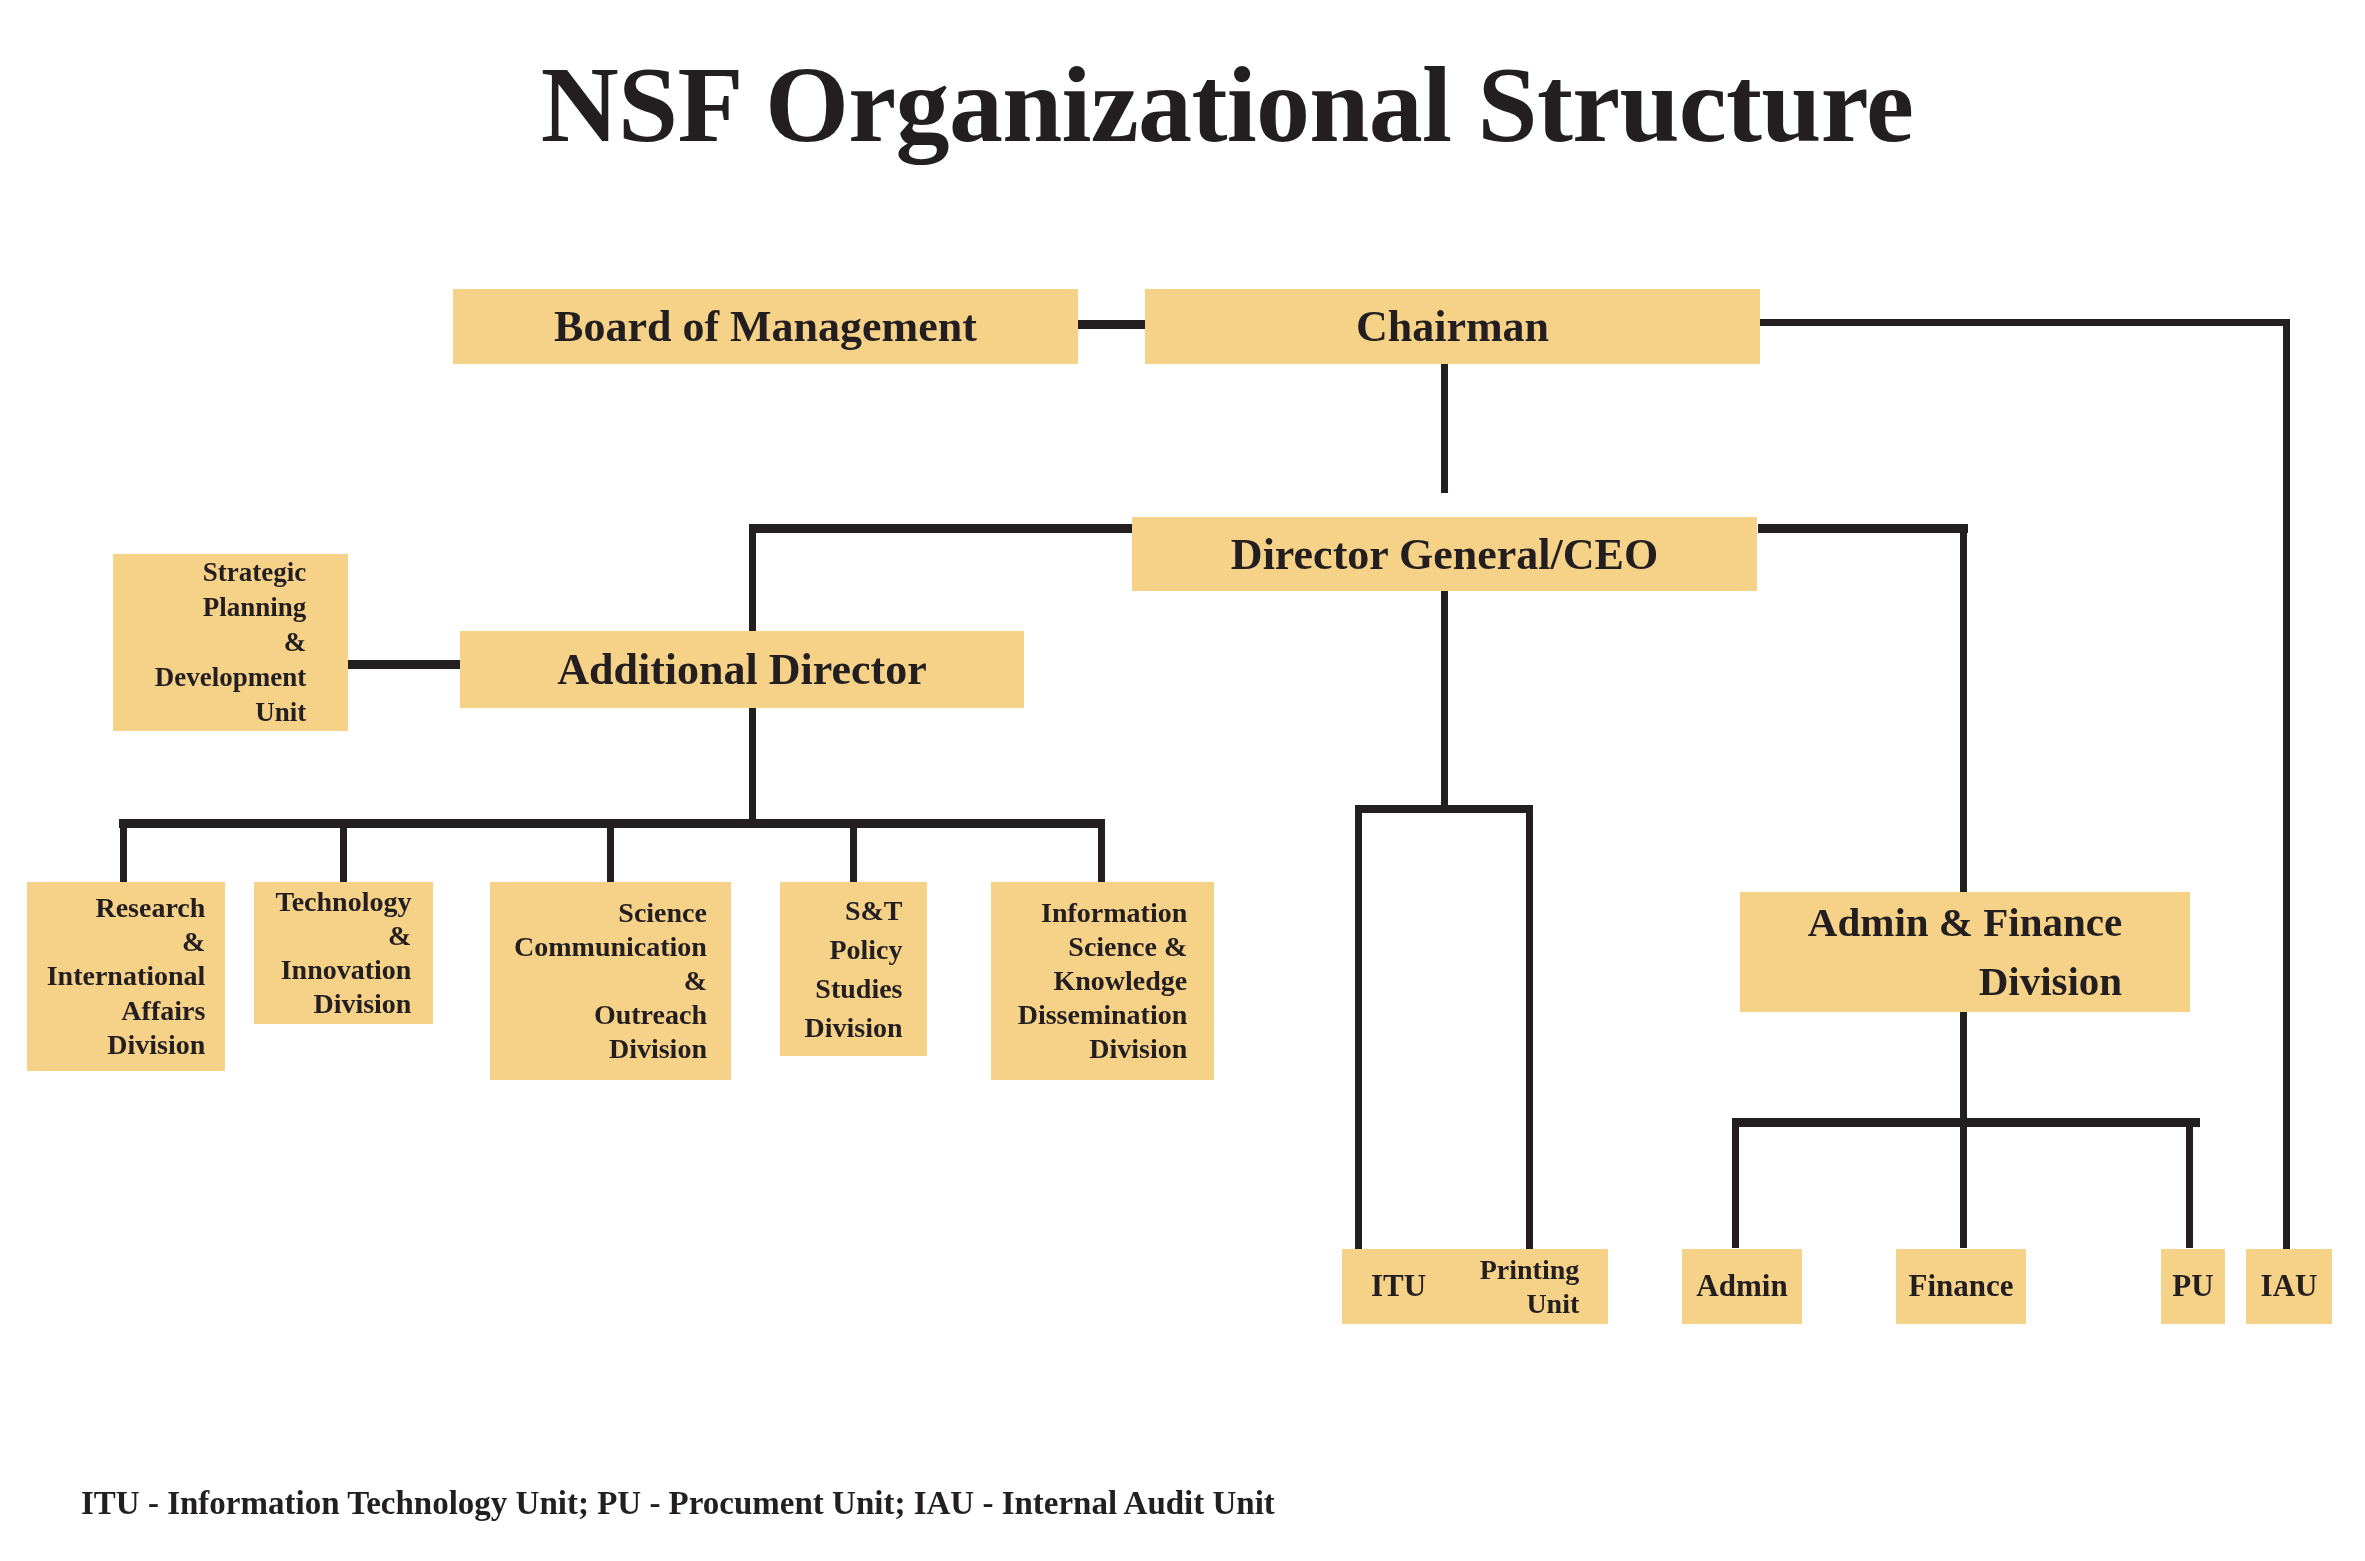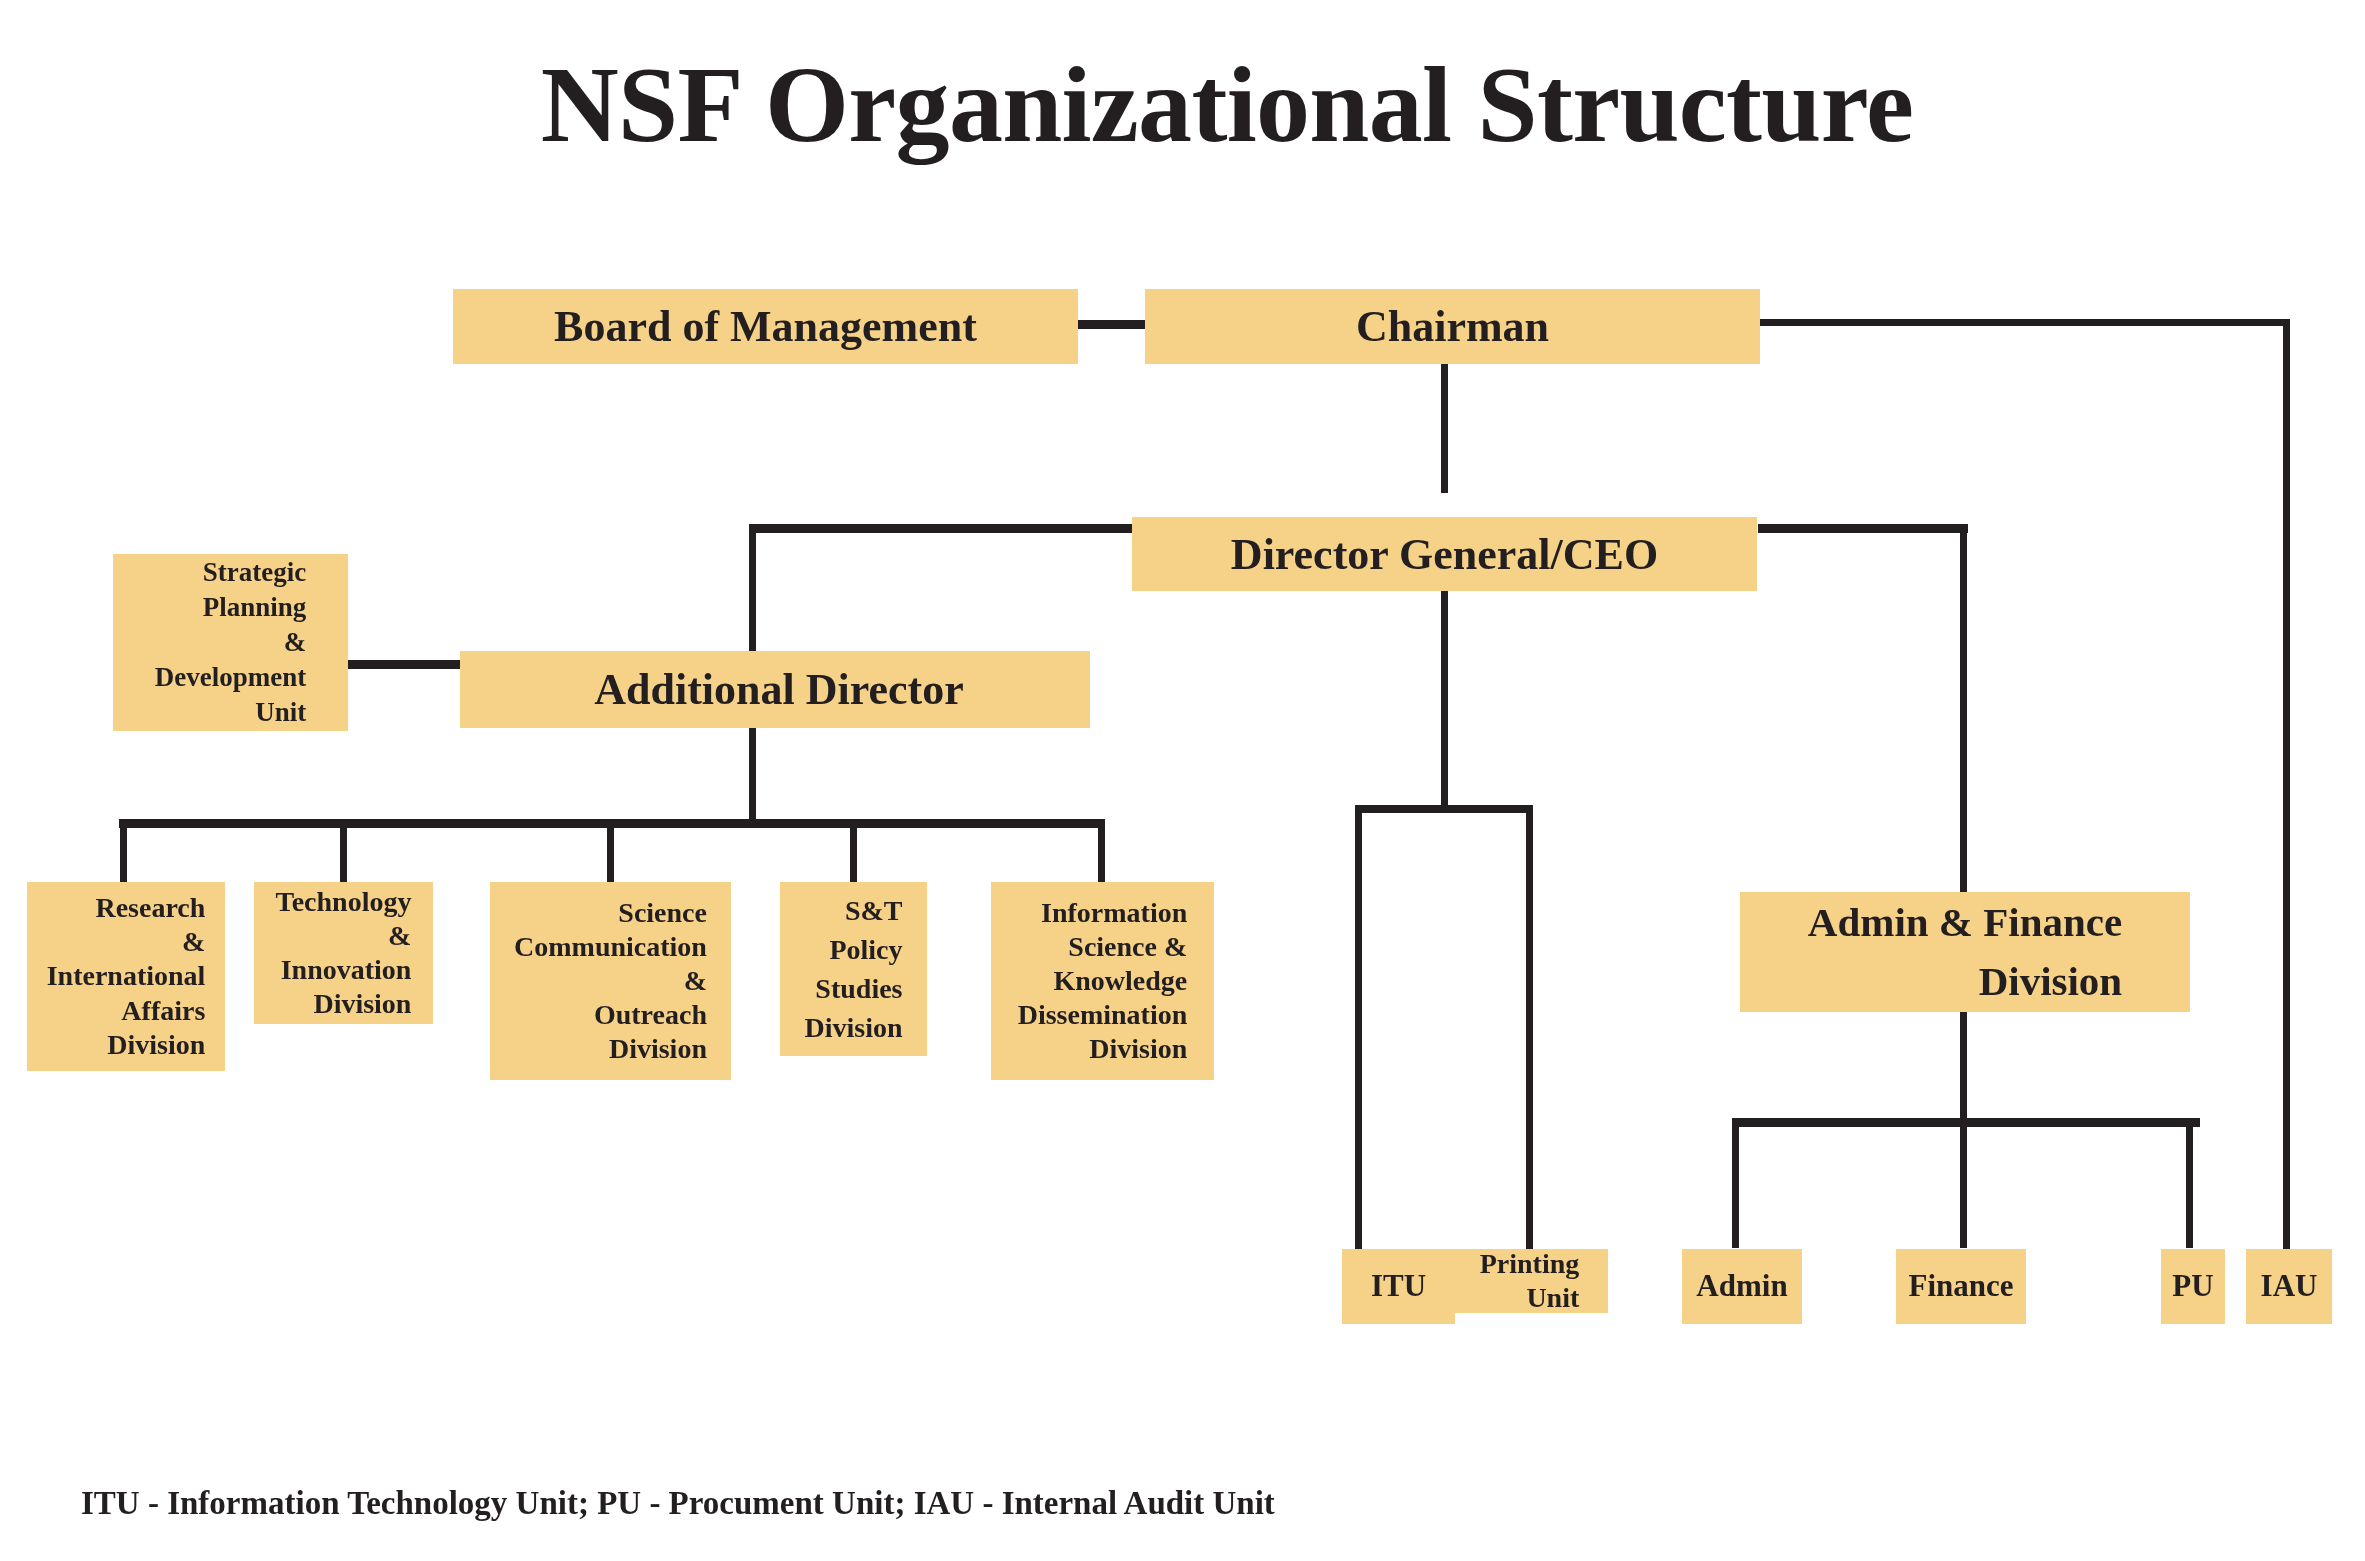--- a/index.html
+++ b/index.html
@@ -89,21 +89,21 @@
 <div class="node fs-lg" style="left:1145px; top:289px; width:615px; height:75px;">Chairman</div>
 
 <div class="node fs-lg" style="left:1132px; top:492px; width:625px; height:74px;margin-top:25px;">Director General/CEO</div>
 
 <div class="node" style="left:113px; top:554px; width:235px; height:177px; font-size:27px; line-height:1.3;">Strategic
 Planning
 &amp;
 Development
 Unit</div>
 
-<div class="node fs-lg" style="left:460px; top:651px; width:622px; height:77px;padding-left:8px;">Additional Director</div>
+<div class="node fs-lg" style="left:460px; top:631px; width:564px; height:77px;">Additional Director</div>
 
 <div class="node fs-md" style="left:27px; top:882px; width:198px; height:189px;">Research
 &amp;
 International
 Affairs
 Division</div>
 
 <div class="node fs-md" style="left:254px; top:882px; width:179px; height:142px;">Technology
 &amp;
 Innovation
@@ -124,21 +124,21 @@
 Science &amp;
 Knowledge
 Dissemination
 Division</div>
 
 <div class="node" style="left:1740px; top:892px; width:450px; height:120px; font-size:41px; line-height:1.45;">Admin &amp; Finance
 Division</div>
 
 <div class="node fs-sm" style="left:1302px; top:1249px; width:113px; height:75px;margin-left:40px;">ITU</div>
 
-<div class="node" style="left:1451px; top:1249px; width:157px; height:64px; font-size:28px; line-height:1.2;">Printing
+<div class="node" style="left:1451px; top:1249px; width:157px; height:75px; font-size:28px; line-height:1.2;">Printing
 Unit</div>
 
 <div class="node fs-sm" style="left:1682px; top:1249px; width:120px; height:75px;">Admin</div>
 
 <div class="node fs-sm" style="left:1896px; top:1249px; width:130px; height:75px;">Finance</div>
 
 <div class="node fs-sm" style="left:2161px; top:1249px; width:64px; height:75px;">PU</div>
 
 <div class="node fs-sm" style="left:2246px; top:1249px; width:86px; height:75px;">IAU</div>
 

